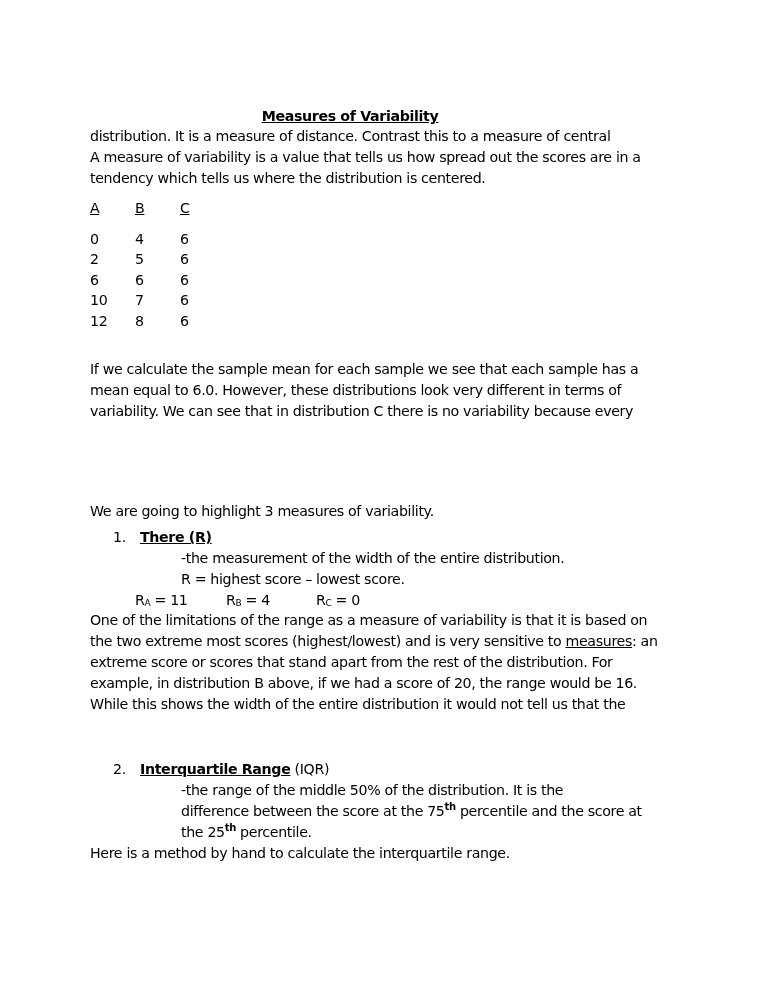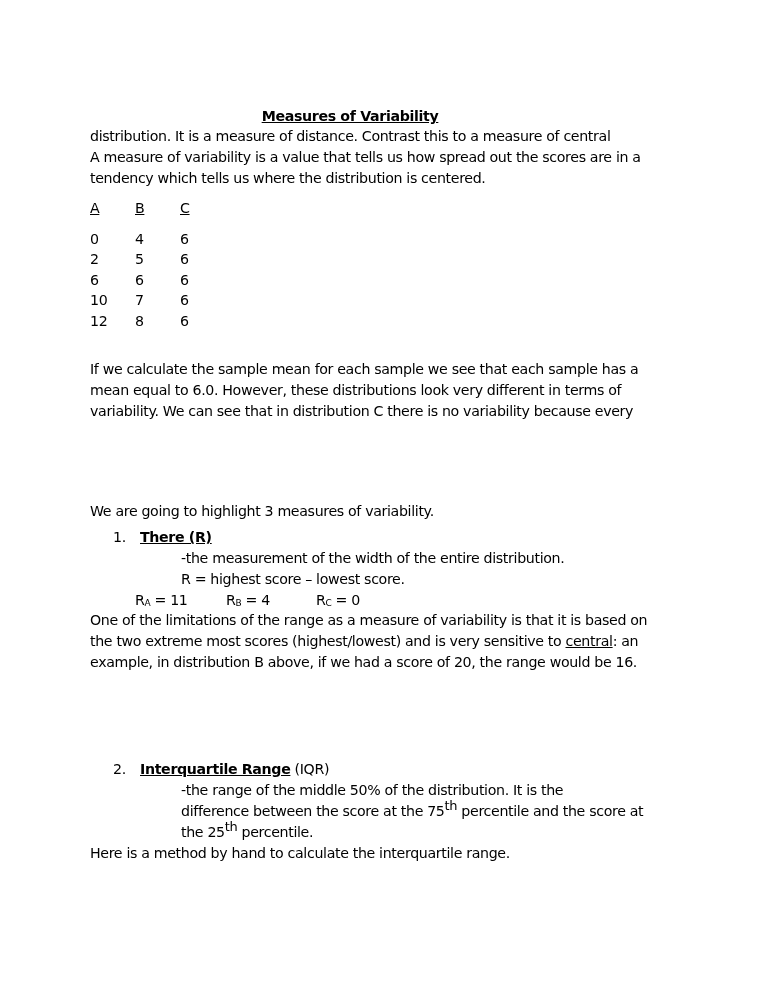--- a/index.html
+++ b/index.html
@@ -10,21 +10,21 @@
   }
   .abs { position: absolute; white-space: nowrap; }
   .title { left: 0; width: 700px; text-align: center; top: 108px; font-weight: bold; text-decoration: underline; }
   .para { left: 90px; width: 600px; line-height: 21px; white-space: normal; }
   .line { display: block; white-space: nowrap; }
   .u { text-decoration: underline; }
   .b { font-weight: bold; }
   .col { position: absolute; }
   .cell { display: block; line-height: 20.5px; }
   sub { font-size: 9px; vertical-align: -1px; }
-  sup { font-size: 13px; vertical-align: 6px; line-height: 0; }
+  sup { font-size: 10px; vertical-align: 6px; line-height: 0; font-weight: bold; }
 </style>
 </head>
 <body>
 
 <div>
 
   <div class="abs title">Measures of Variability</div>
 
   <div class="abs para" style="top:126px;">
     <span class="line">distribution.  It is a measure of distance.   Contrast this to a measure of central</span>
@@ -75,22 +75,24 @@
     <span class="abs b u" style="left:140px; top:527px; line-height:21px;">There (R)</span>
     <span class="abs" style="left:181px; top:548px; line-height:21px;">-the measurement of the width of the entire distribution.</span>
     <span class="abs" style="left:181px; top:569px; line-height:21px;">R = highest score – lowest score.</span>
     <span class="abs" style="left:135px; top:590px; line-height:21px;"><span>R</span><sub>A</sub><span> = 11</span></span>
     <span class="abs" style="left:226px; top:590px; line-height:21px;"><span>R</span><sub>B</sub><span> = 4</span></span>
     <span class="abs" style="left:316px; top:590px; line-height:21px;"><span>R</span><sub>C</sub><span> = 0</span></span>
   </div>
 
   <div class="abs para" style="top:610px;">
     <span class="line">One of the limitations of the range as a measure of variability is that it is based on</span>
-    <span class="line"><span>the two extreme most scores (highest/lowest) and is very sensitive to </span><span class="u">central</span><span>:  an</span></span>
+    <span class="line"><span>the two extreme most scores (highest/lowest) and is very sensitive to </span><span class="u">measures</span><span>:  an</span></span>
+    <span class="line">extreme score or scores that stand apart from the rest of the distribution.  For</span>
     <span class="line">example, in distribution B above, if we had a score of 20, the range would be 16.</span>
+    <span class="line">While this shows the width of the entire distribution it would not tell us that the</span>
   </div>
 
   <div>
     <span class="abs" style="left:113px; top:759px; line-height:21px;">2.</span>
     <span class="abs" style="left:140px; top:759px; line-height:21px;"><span class="b u">Interquartile Range</span><span> (IQR)</span></span>
     <span class="abs" style="left:181px; top:780px; line-height:21px;">-the range of the middle 50% of the distribution.  It is the</span>
     <span class="abs" style="left:181px; top:801px; line-height:21px;"><span>difference between the score at the 75</span><sup>th</sup><span> percentile and the score at</span></span>
     <span class="abs" style="left:181px; top:822px; line-height:21px;"><span>the 25</span><sup>th</sup><span> percentile.</span></span>
   </div>
 

